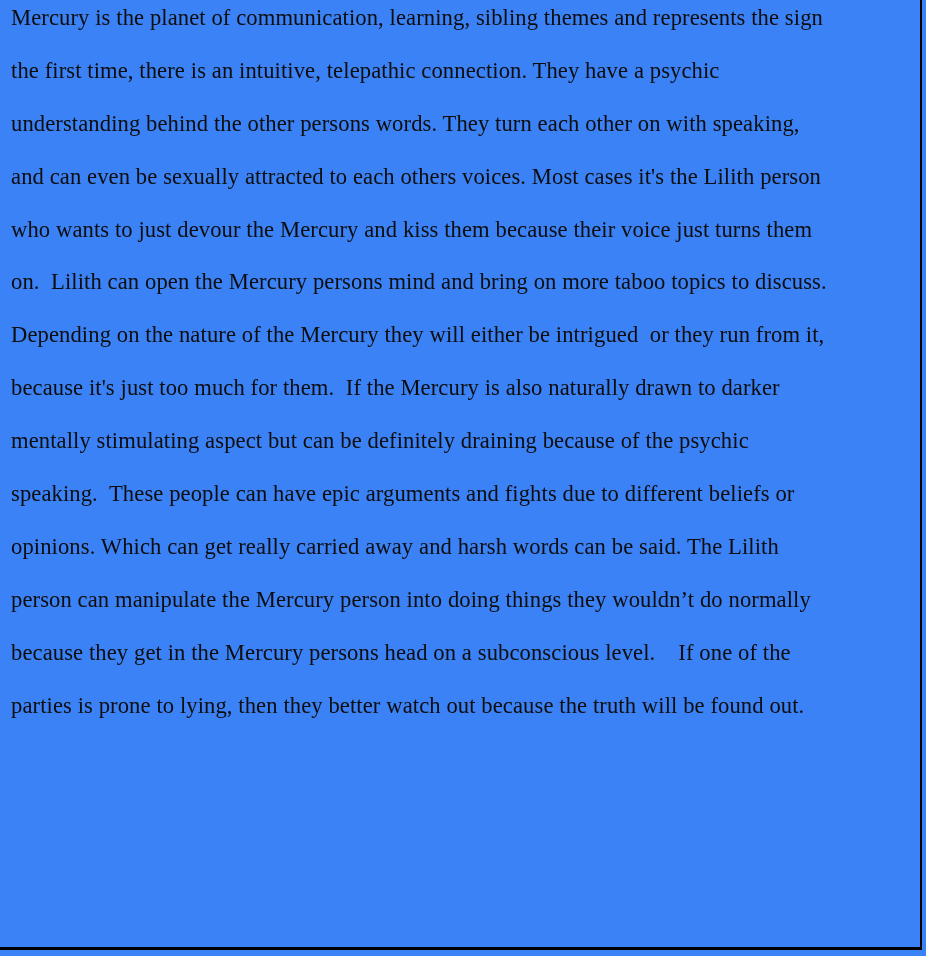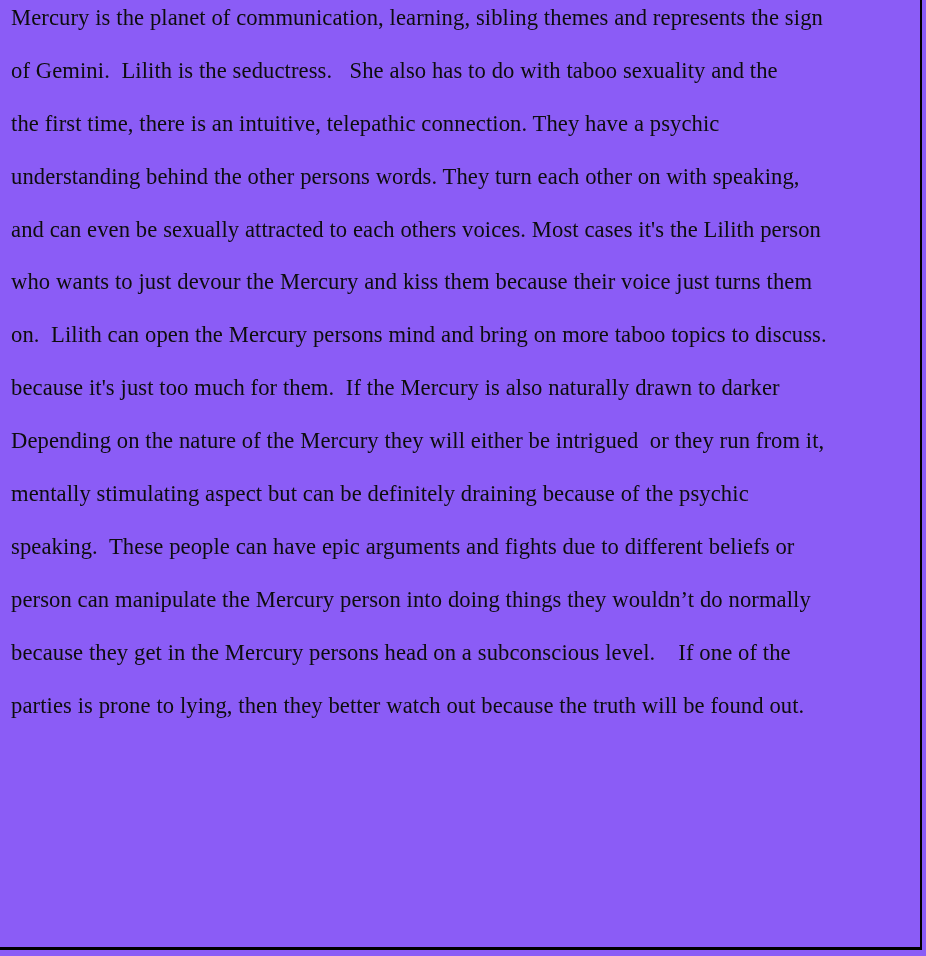--- a/index.html
+++ b/index.html
@@ -4,21 +4,21 @@
 <style>
   html, body {
     margin: 0;
     padding: 0;
     background: #ffffff;
   }
   .page {
     position: relative;
     width: 926px;
     height: 956px;
-    background: #8b5cf6;
+    background: #3b82f6;
     overflow: hidden;
     font-family: "Liberation Serif", serif;
   }
   .text-block {
     position: absolute;
     left: 11px;
     top: -8px;
     width: 905px;
   }
   .doc-line {
@@ -45,29 +45,29 @@
     height: 3px;
     background: #000000;
   }
 </style>
 </head>
 <body>
 
 <div class="page">
   <div class="text-block">
     <div class="doc-line">Mercury is the planet of communication, learning, sibling themes and represents the sign</div>
-    <div class="doc-line">of Gemini.  Lilith is the seductress.   She also has to do with taboo sexuality and the</div>
     <div class="doc-line">the first time, there is an intuitive, telepathic connection. They have a psychic</div>
     <div class="doc-line">understanding behind the other persons words. They turn each other on with speaking,</div>
     <div class="doc-line">and can even be sexually attracted to each others voices. Most cases it's the Lilith person</div>
     <div class="doc-line">who wants to just devour the Mercury and kiss them because their voice just turns them</div>
     <div class="doc-line">on.  Lilith can open the Mercury persons mind and bring on more taboo topics to discuss.</div>
+    <div class="doc-line">Depending on the nature of the Mercury they will either be intrigued  or they run from it,</div>
     <div class="doc-line">because it's just too much for them.  If the Mercury is also naturally drawn to darker</div>
-    <div class="doc-line">Depending on the nature of the Mercury they will either be intrigued  or they run from it,</div>
     <div class="doc-line">mentally stimulating aspect but can be definitely draining because of the psychic</div>
     <div class="doc-line">speaking.  These people can have epic arguments and fights due to different beliefs or</div>
+    <div class="doc-line">opinions. Which can get really carried away and harsh words can be said. The Lilith</div>
     <div class="doc-line">person can manipulate the Mercury person into doing things they wouldn’t do normally</div>
     <div class="doc-line">because they get in the Mercury persons head on a subconscious level.    If one of the</div>
     <div class="doc-line">parties is prone to lying, then they better watch out because the truth will be found out.</div>
   </div>
   <div class="border-right"></div>
   <div class="border-bottom"></div>
 </div>
 
 </body></html>

